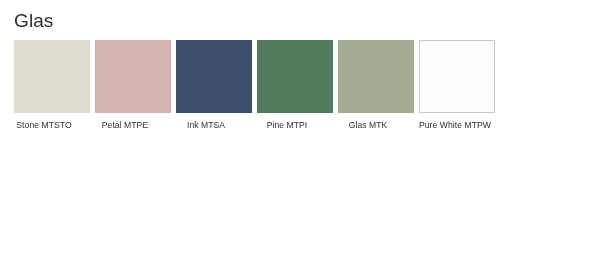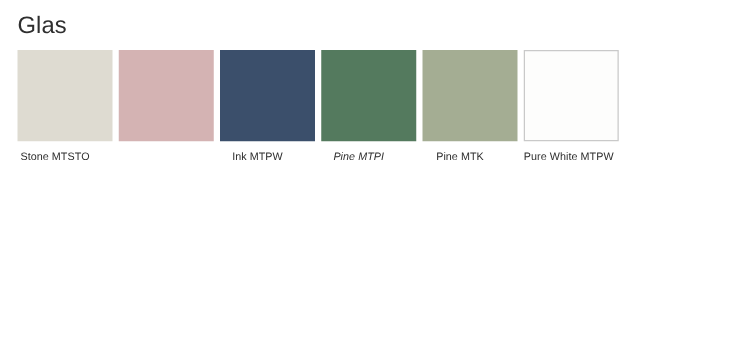--- a/index.html
+++ b/index.html
@@ -77,32 +77,33 @@
 
   <h2 class="section-title">Glas</h2>
 
   <div class="swatch-grid">
       <div class="swatch-cell">
         <div class="swatch-chip" style="background: rgb(222, 219, 209);"></div>
         <div class="swatch-label" style="color: rgb(47, 47, 47);">Stone MTSTO</div>
       </div>
       <div class="swatch-cell">
         <div class="swatch-chip" style="background: rgb(212, 179, 179);"></div>
+        <div class="swatch-label" style="color: rgb(47, 47, 47);">Petal MTPE</div>
       </div>
       <div class="swatch-cell">
         <div class="swatch-chip" style="background: rgb(59, 79, 107);"></div>
-        <div class="swatch-label" style="color: rgb(47, 47, 47);">Ink MTPW</div>
+        <div class="swatch-label" style="color: rgb(47, 47, 47);">Ink MTSA</div>
       </div>
       <div class="swatch-cell">
         <div class="swatch-chip" style="background: rgb(84, 122, 94);"></div>
-        <div class="swatch-label" style="color: rgb(47, 47, 47); font-style: italic;">Pine MTPI</div>
+        <div class="swatch-label" style="color: rgb(47, 47, 47);">Pine MTPI</div>
       </div>
       <div class="swatch-cell">
         <div class="swatch-chip" style="background: rgb(164, 173, 147);"></div>
-        <div class="swatch-label" style="color: rgb(47, 47, 47);">Pine MTK</div>
+        <div class="swatch-label" style="color: rgb(47, 47, 47);">Glas MTK</div>
       </div>
       <div class="swatch-cell">
         <div class="swatch-chip bordered" style="background: rgb(253, 253, 252); border-color: rgb(201, 201, 201);"></div>
         <div class="swatch-label" style="color: rgb(47, 47, 47);">Pure White MTPW</div>
       </div>
     </div>
 
 </div>
 
 </body></html>

